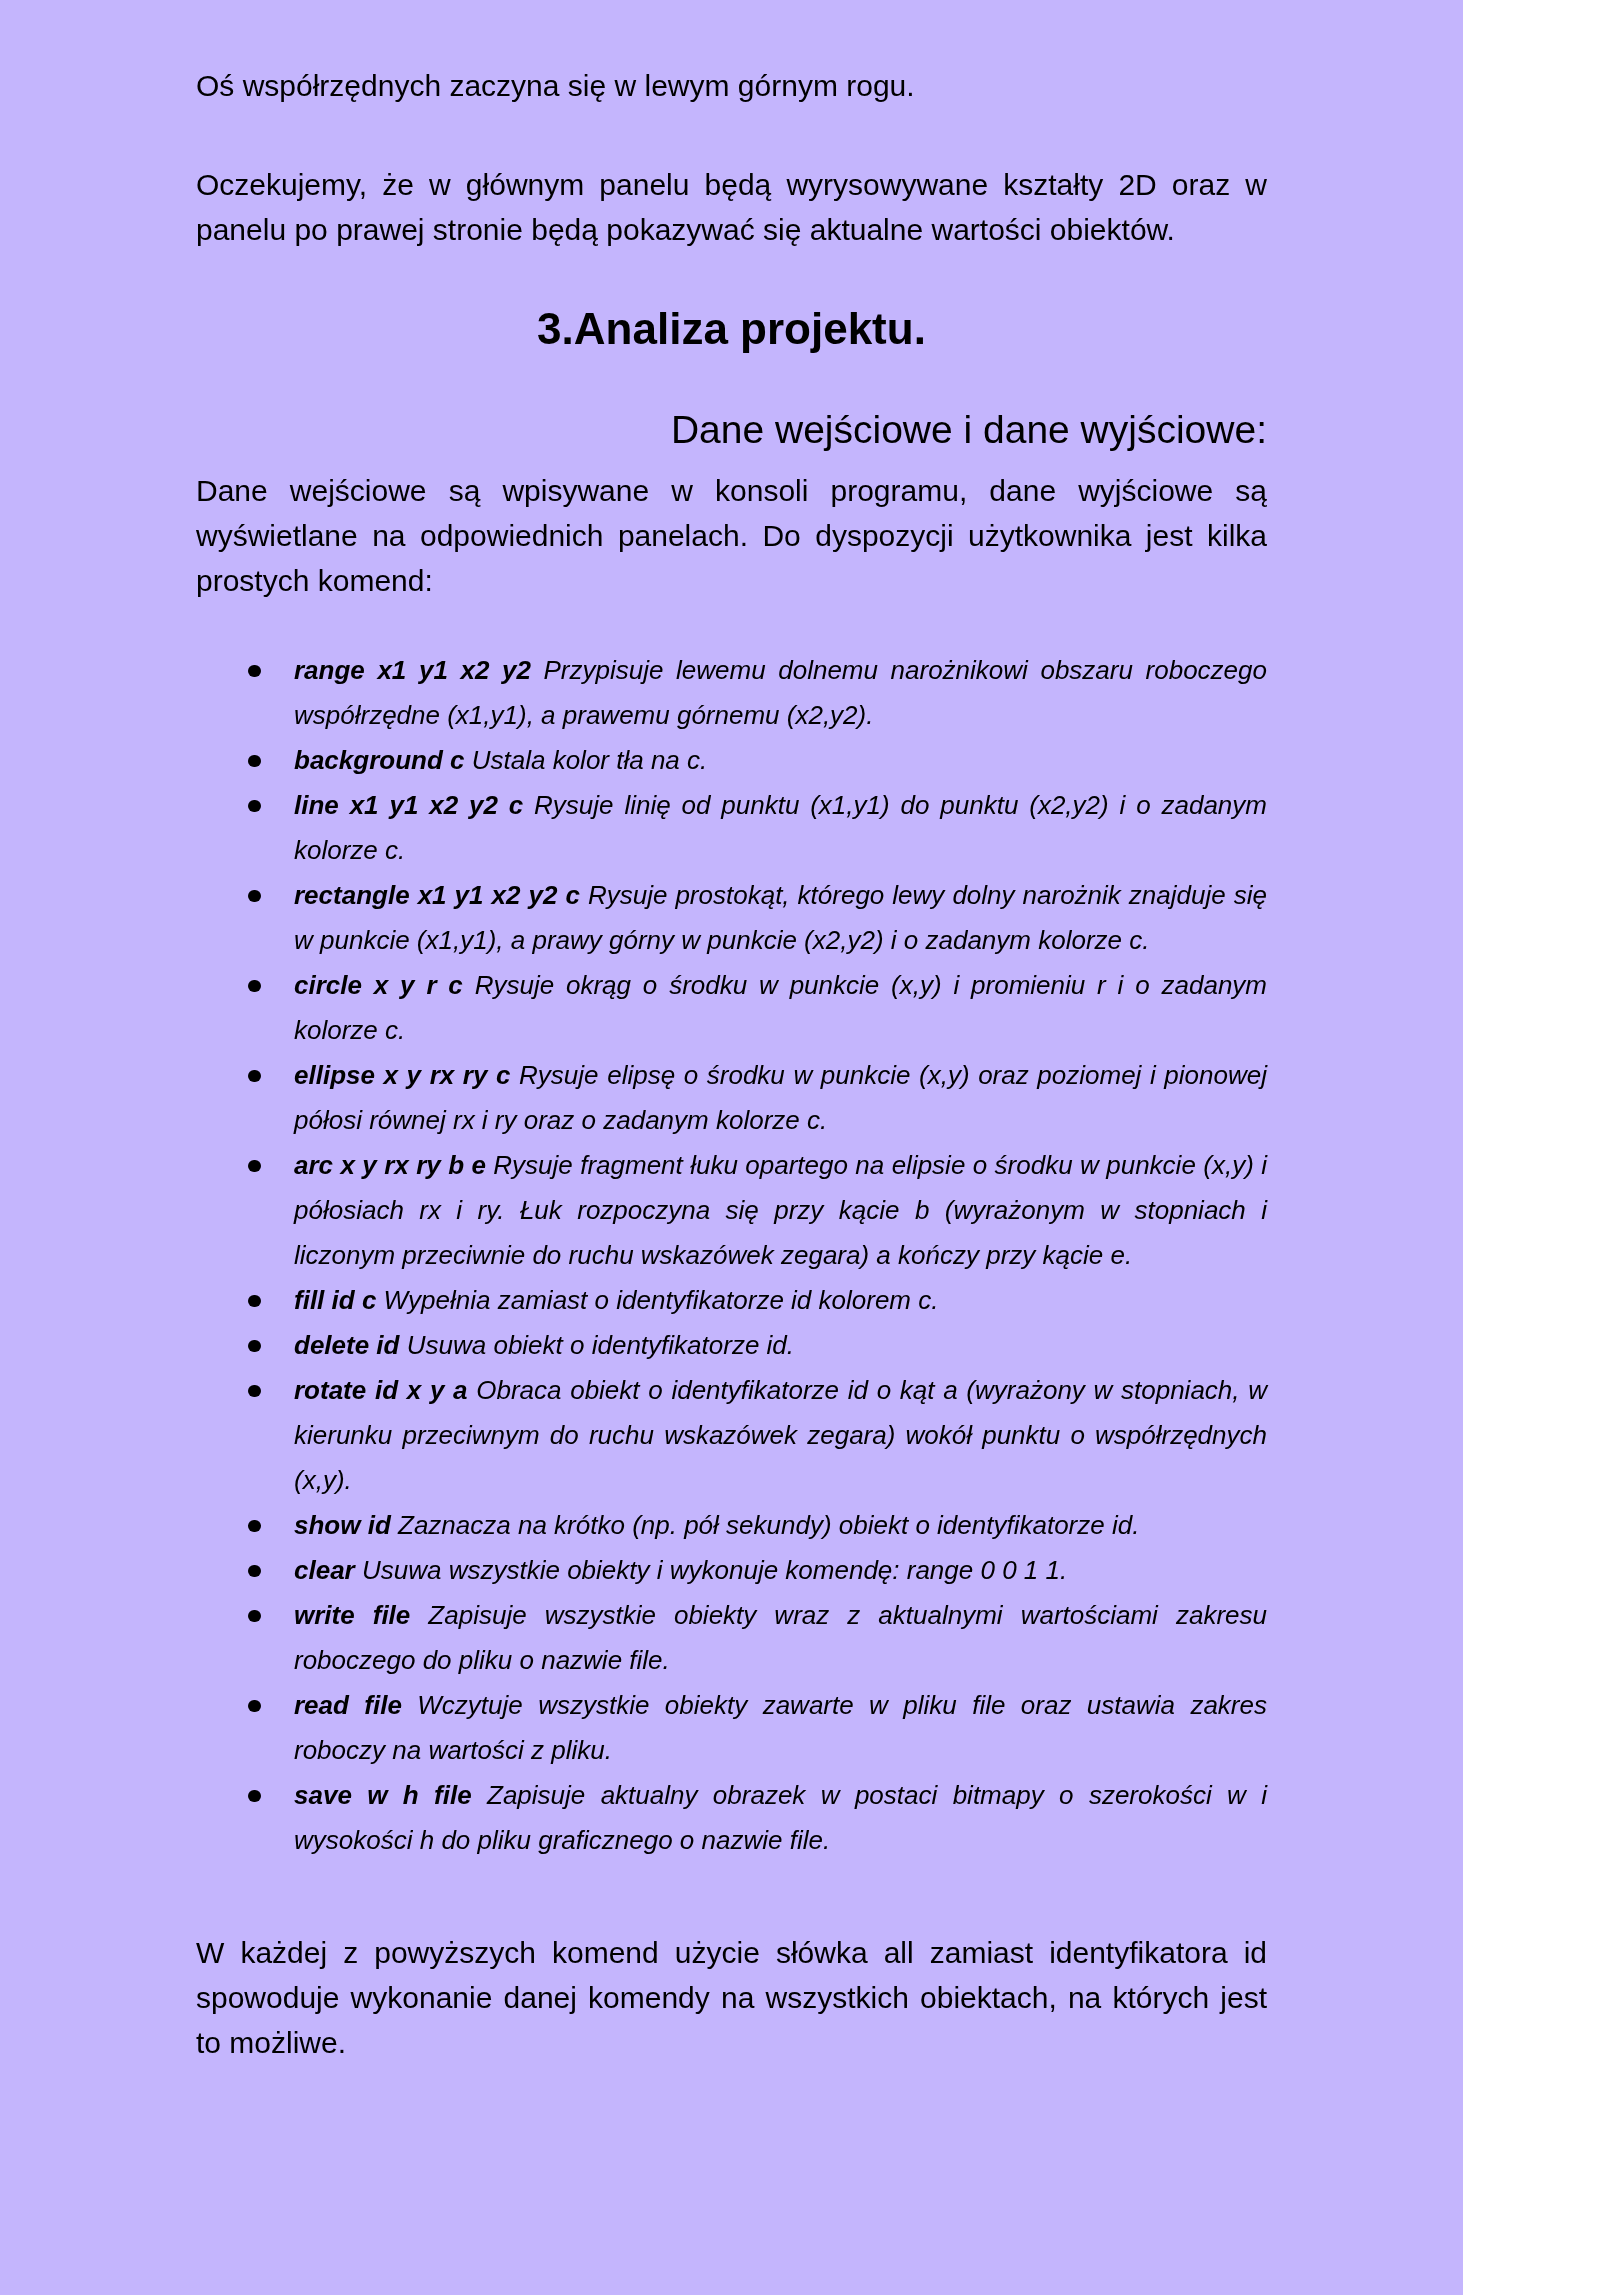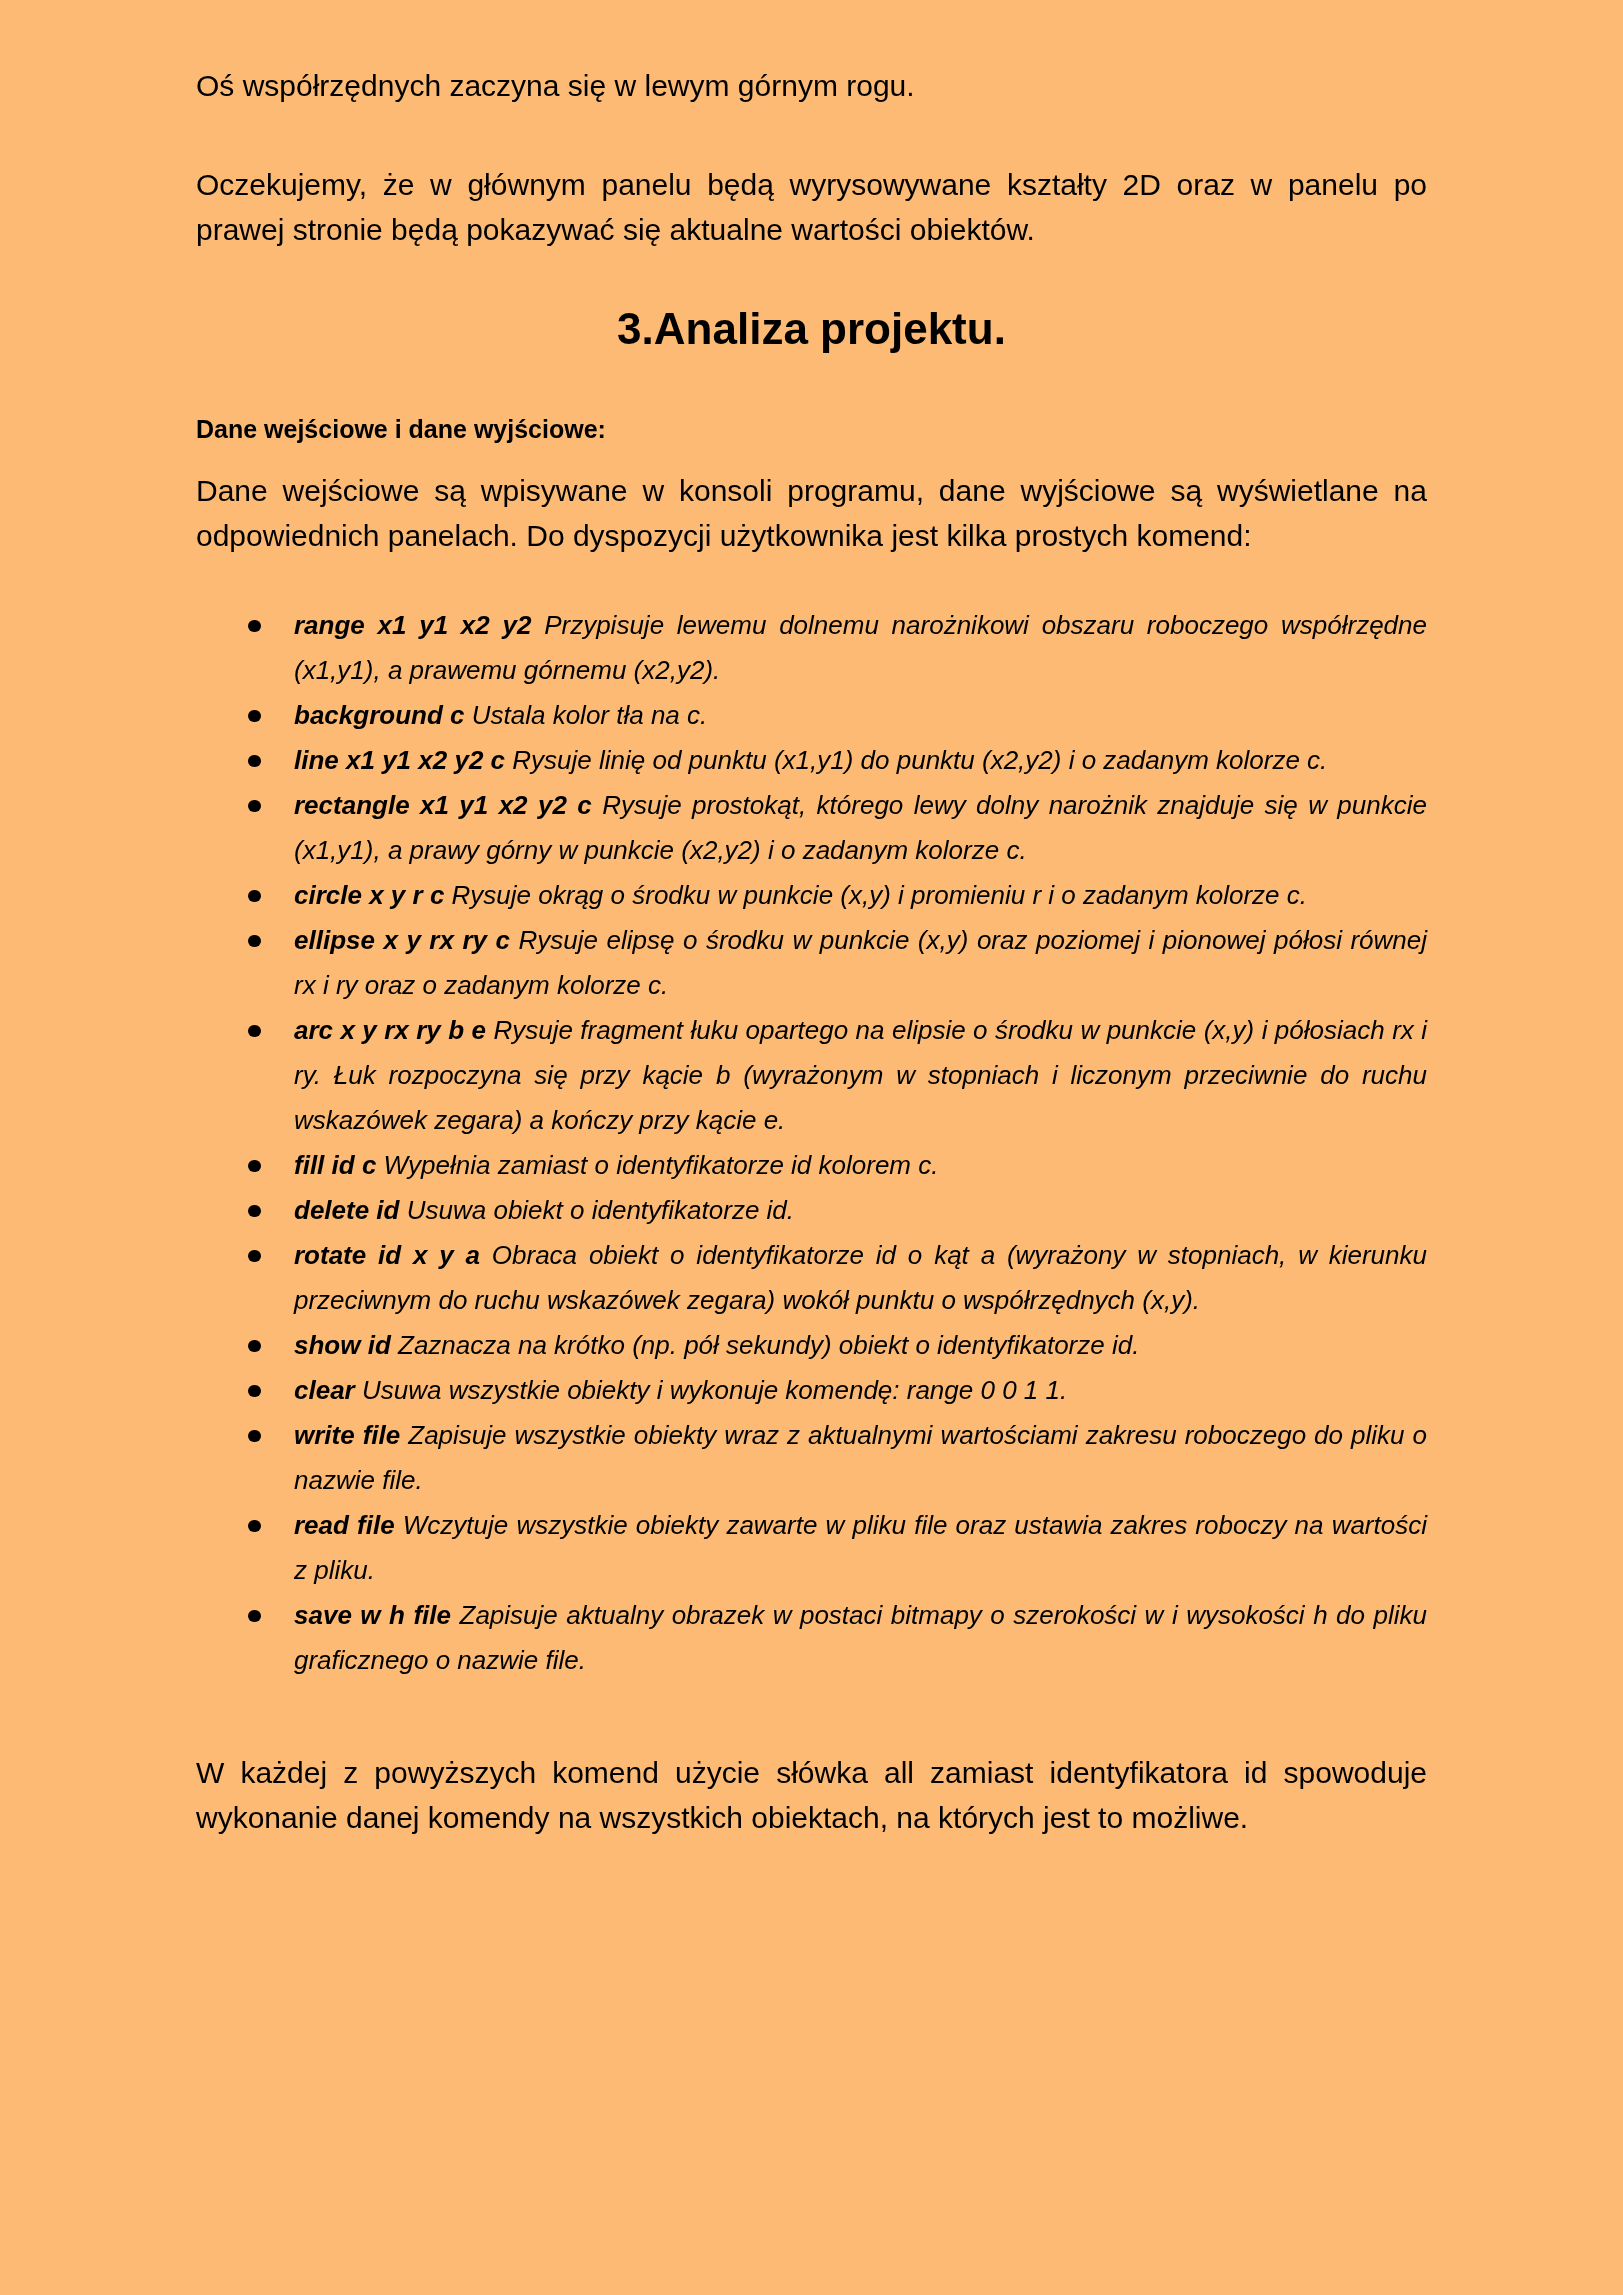--- a/index.html
+++ b/index.html
@@ -9,24 +9,24 @@
   }
   body {
     width: 1623px;
     height: 2296px;
     font-family: "Liberation Sans", sans-serif;
     color: #000000;
     overflow: hidden;
   }
   .page {
     box-sizing: border-box;
-    width: 1623px;
+    width: 1463px;
     height: 2296px;
     padding: 63px 196px 0 196px;
-    background: #fdba74;
+    background: #c4b5fd;
   }
   .body-text {
     font-size: 30px;
     line-height: 45px;
     margin: 0;
     text-align: justify;
     text-justify: inter-word;
   }
   .intro-line {
     text-align: left;
@@ -35,24 +35,24 @@
     margin-top: 54px;
   }
   .section-heading {
     font-size: 44px;
     line-height: 55px;
     font-weight: bold;
     margin: 49px 0 0 0;
     text-align: center;
   }
   .io-heading {
-    font-size: 25px;
+    font-size: 39px;
     line-height: 45px;
-    font-weight: bold;
-    text-align: left;
+    font-weight: normal;
+    text-align: right;
     margin: 51px 0 0 0;
   }
   .lead-para {
     margin-top: 16px;
   }
   ul.command-list {
     margin: 45px 0 0 0;
     padding: 0 0 0 98px;
     list-style: none;
   }

